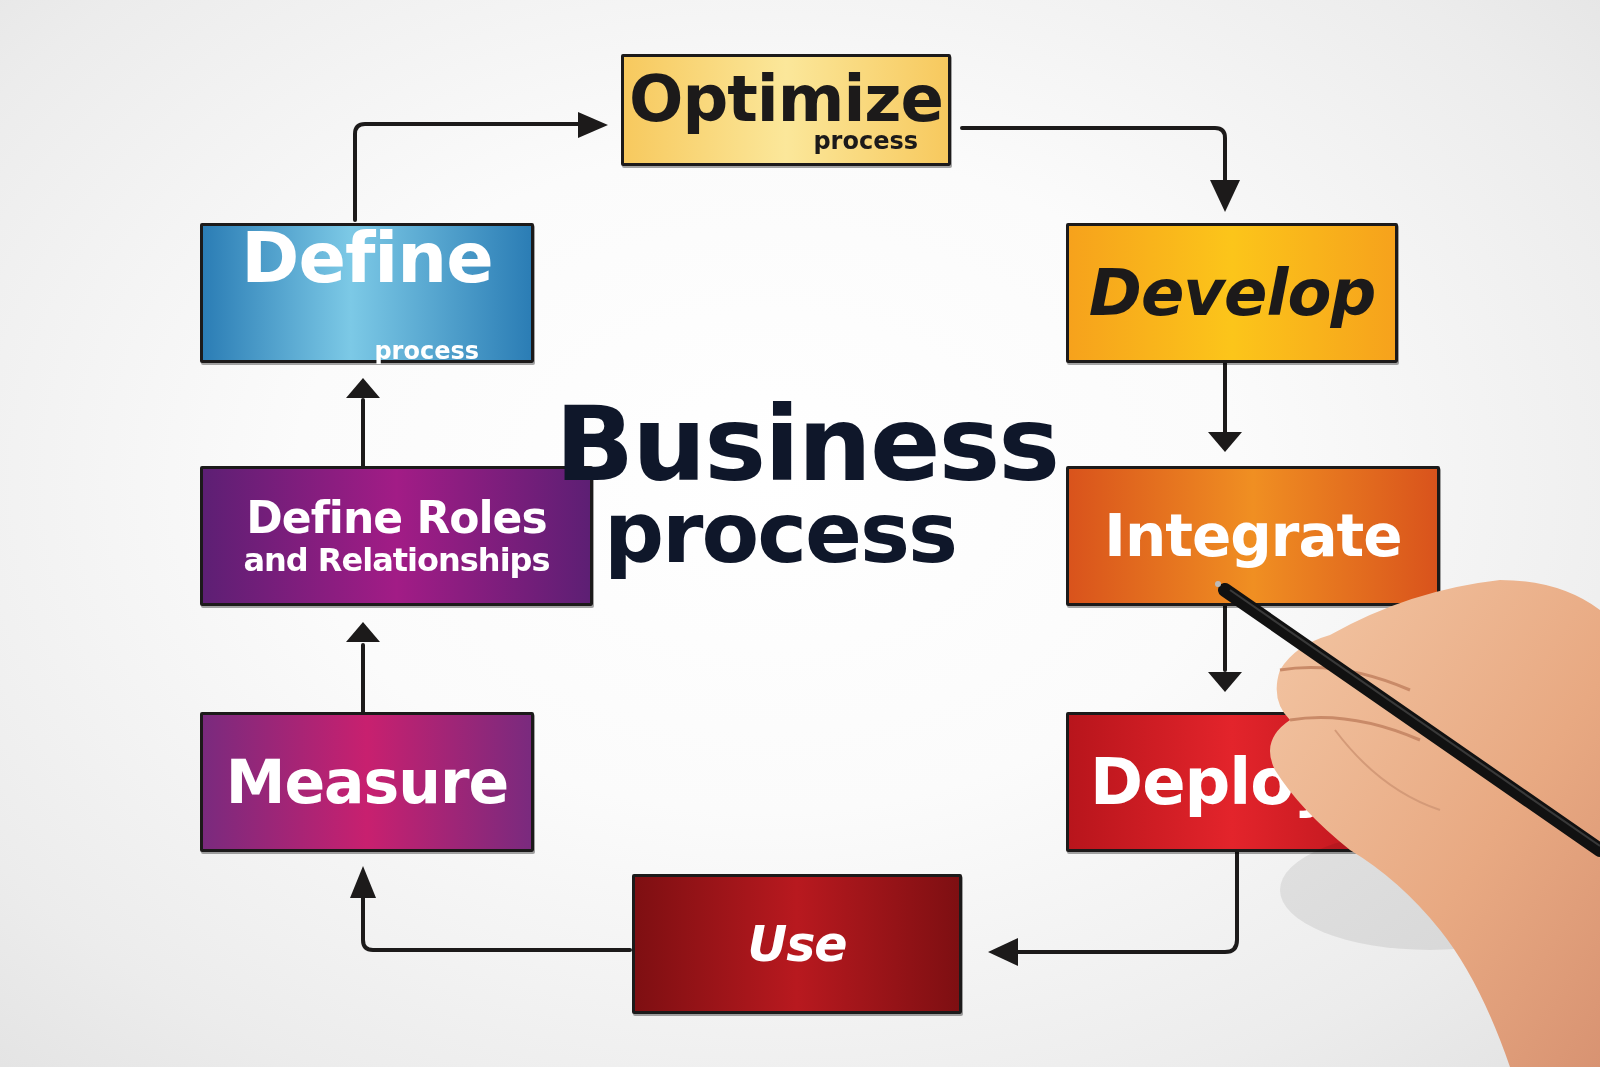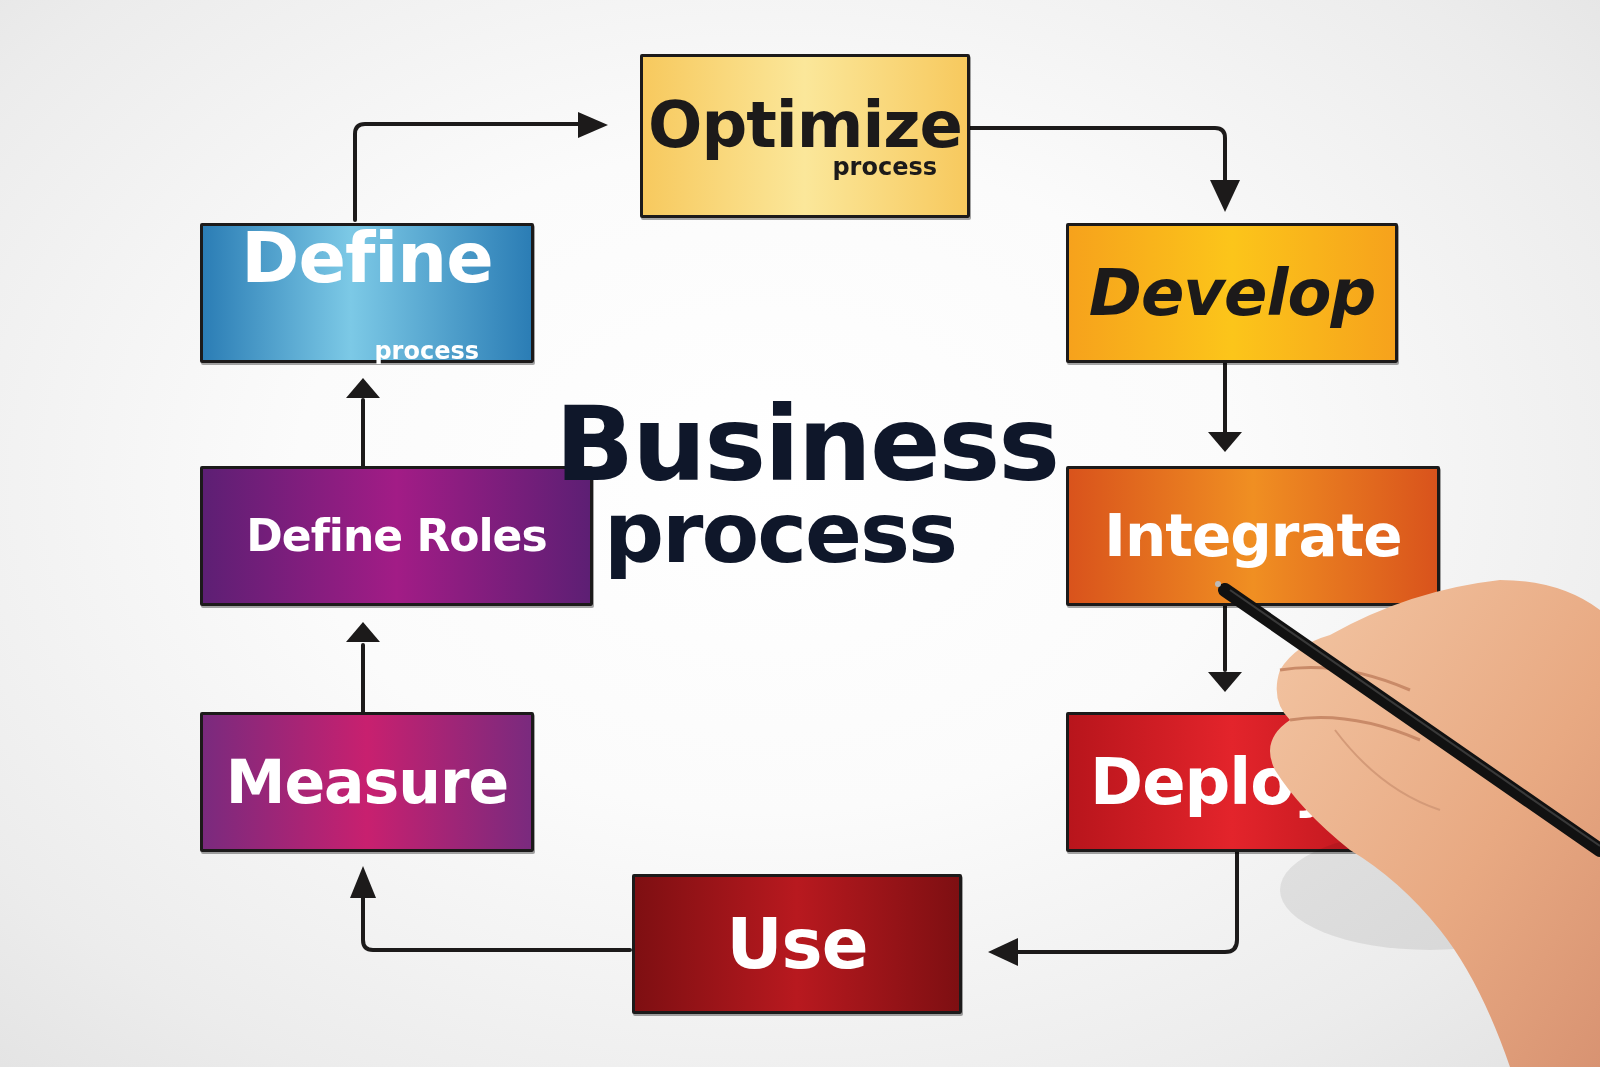--- a/index.html
+++ b/index.html
@@ -65,47 +65,48 @@
       <polygon points="1210,180 1240,180 1225,212"></polygon>
       <polygon points="1208,432 1242,432 1225,452"></polygon>
       <polygon points="1208,672 1242,672 1225,692"></polygon>
       <polygon points="1018,938 1018,966 988,952"></polygon>
       <polygon points="350,898 376,898 363,866"></polygon>
       <polygon points="346,642 380,642 363,622"></polygon>
       <polygon points="346,398 380,398 363,378"></polygon>
     </g>
   </svg>
 
-  <div class="box" style="left:640px;top:54px;width:330px;height:164px;background:linear-gradient(90deg,#f7c95e 0%,#fbe79a 50%,#f7c95e 100%);">
+  <div class="box" style="left:621px;top:54px;width:330px;height:112px;background:linear-gradient(90deg,#f7c95e 0%,#fbe79a 50%,#f7c95e 100%);">
     <span class="main dark-text" style="font-size:64px;">Optimize</span>
     <span class="sub dark-text" style="margin-right:30px;">process</span>
   </div>
 
   <div class="box" style="left:1066px;top:223px;width:332px;height:140px;background:linear-gradient(90deg,#f6a21c 0%,#fcc51a 50%,#f6a21c 100%);">
     <span class="main dark-text" style="font-size:64px;font-style:italic;">Develop</span>
   </div>
 
   <div class="box" style="left:1066px;top:466px;width:374px;height:140px;background:linear-gradient(90deg,#d9531c 0%,#f08f22 50%,#d9531c 100%);">
     <span class="main light-text" style="font-size:58px;">Integrate</span>
   </div>
 
   <div class="box" style="left:1066px;top:712px;width:332px;height:140px;background:linear-gradient(90deg,#b8151c 0%,#e3242b 50%,#b8151c 100%);">
     <span class="main light-text" style="font-size:64px;margin-right:40px;">Deploy</span>
   </div>
 
   <div class="box" style="left:632px;top:874px;width:330px;height:140px;background:linear-gradient(90deg,#7e0f12 0%,#b8191f 50%,#7e0f12 100%);">
-    <span class="main light-text" style="font-size:69px;">Use</span>
+    <span class="main light-text" style="font-size:49px;font-style:italic;">Use</span>
   </div>
 
   <div class="box" style="left:200px;top:712px;width:334px;height:140px;background:linear-gradient(90deg,#7a2a7e 0%,#c8206f 50%,#7a2a7e 100%);">
     <span class="main light-text" style="font-size:60px;">Measure</span>
   </div>
 
   <div class="box" style="left:200px;top:466px;width:393px;height:140px;background:linear-gradient(90deg,#5d1f74 0%,#a21c86 50%,#5d1f74 100%);">
     <span class="main light-text" style="font-size:44px;">Define Roles</span>
+    <span class="main light-text" style="font-size:32px;margin-top:4px;">and Relationships</span>
   </div>
 
   <div class="box" style="left:200px;top:223px;width:334px;height:140px;background:linear-gradient(90deg,#2b7db5 0%,#7cc9e6 45%,#2b7db5 100%);gap:48px;">
     <span class="main light-text" style="font-size:70px;">Define</span>
     <span class="sub light-text">process</span>
   </div>
 
   <div class="center-title">
     <span class="l1">Business</span>
     <span class="l2">process</span>

